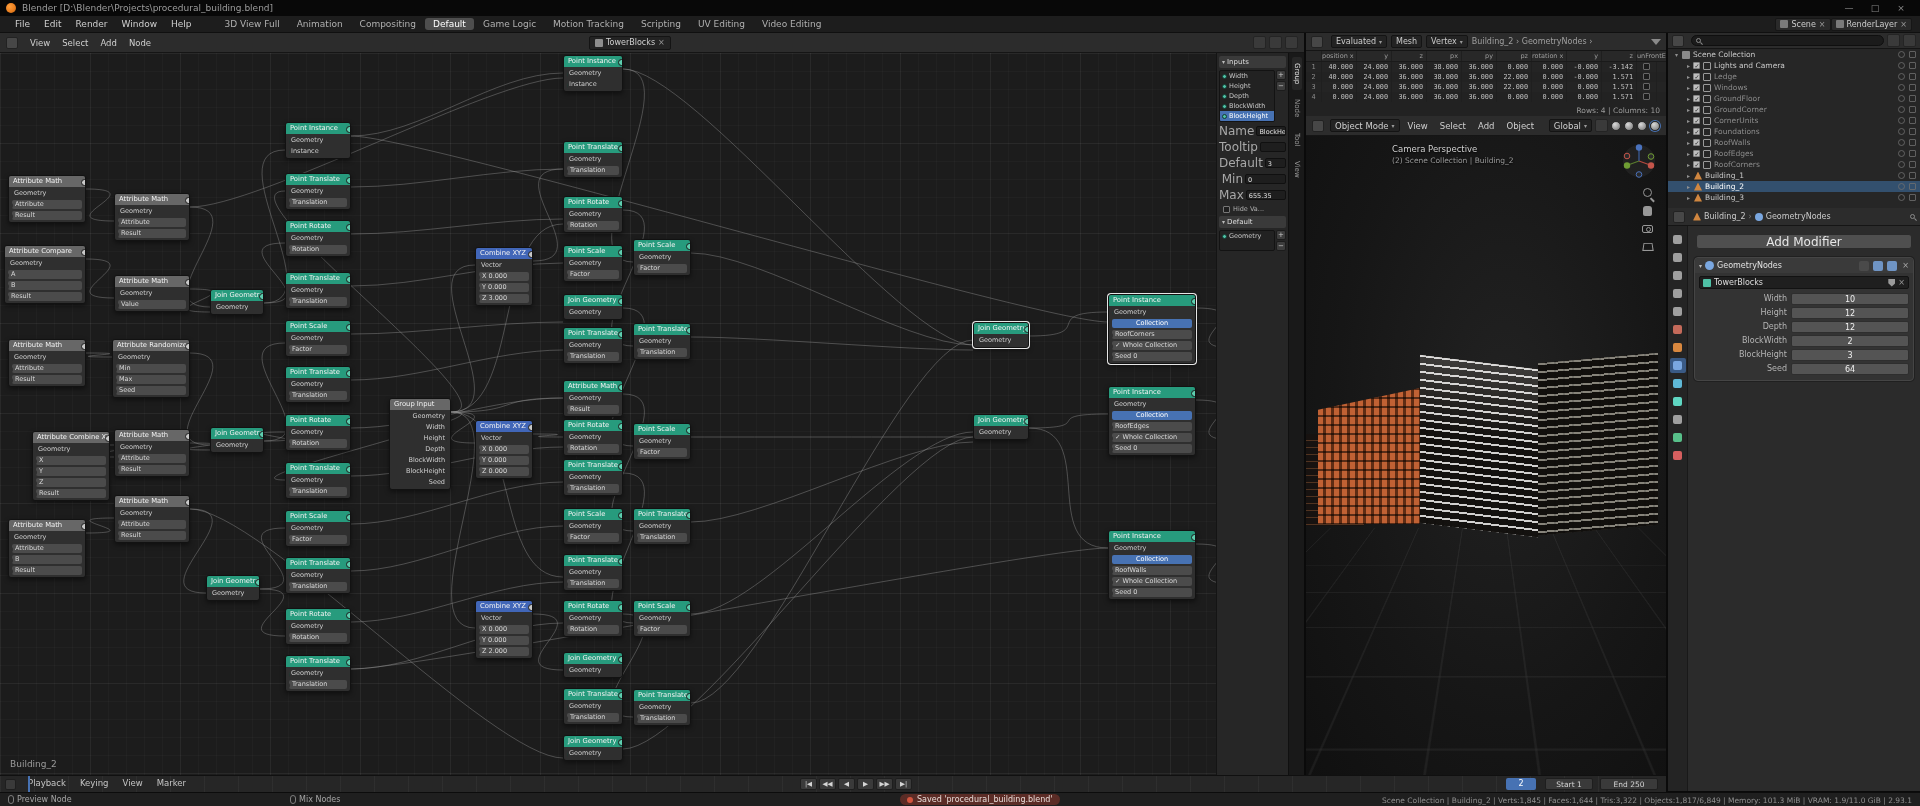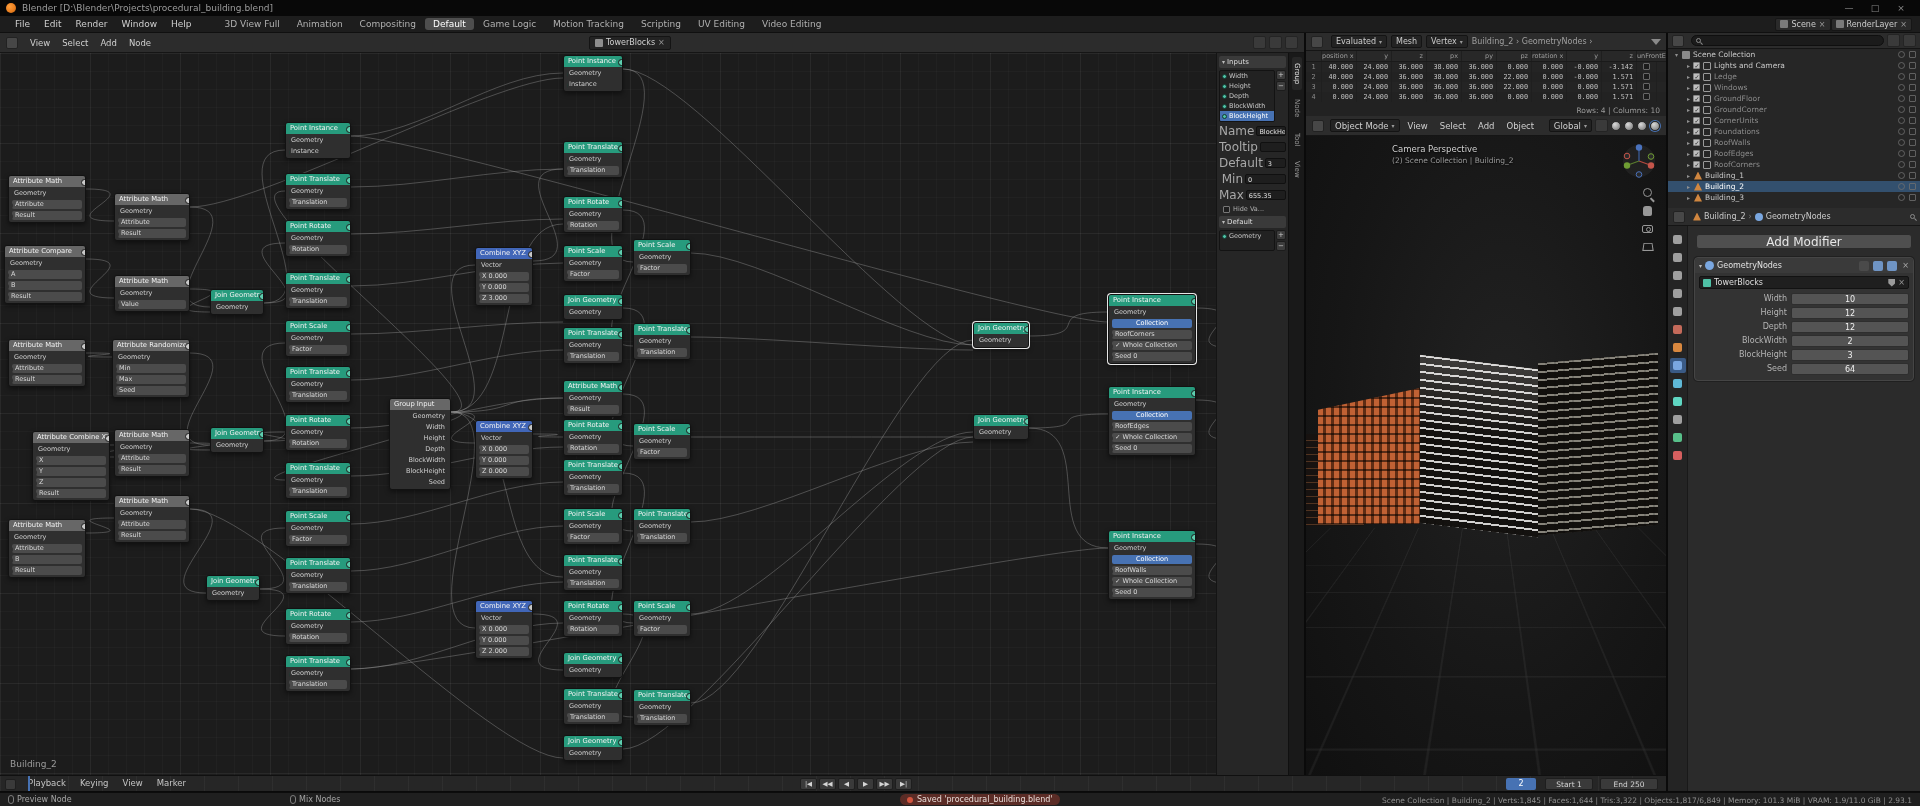--- a/index.html
+++ b/index.html
@@ -169,21 +169,21 @@
 .grouprow{display:flex;align-items:center;gap:3px;height:13px;margin:3px 4px;background:#1f1f1f;border:1px solid #121212;border-radius:2px;padding:0 3px;font-size:8px;color:#ddd}
 .grouprow .gi{width:8px;height:8px;background:#4fc1a6;border-radius:1px;flex:none}
 .grouprow .name{flex:1;white-space:nowrap;overflow:hidden}
 .grouprow .shield{width:7px;height:8px;background:#9a9a9a;clip-path:polygon(0 0,100% 0,100% 60%,50% 100%,0 60%);flex:none}
 .grouprow .x{color:#999}
 .prow{display:flex;align-items:center;height:13px;margin:1px 4px;gap:4px;font-size:8px}
 .prow label{flex:0 0 88px;text-align:right;color:#b5b5b5;white-space:nowrap;overflow:hidden}
 .pval{flex:1;height:12px;line-height:11px;background:#545454;border:1px solid #2e2e2e;border-radius:2px;text-align:center;color:#f0f0f0}
 
 
-.timeline{position:absolute;left:0;top:775px;width:1666px;height:16px;background:#262626;border-top:1px solid #101010;background-image:repeating-linear-gradient(90deg,rgba(255,255,255,.04) 0 1px,transparent 1px 34px);font-size:8.5px;color:#c5c5c5}
+.timeline{position:absolute;left:0;top:775px;width:1666px;height:32px;background:#262626;border-top:1px solid #101010;background-image:repeating-linear-gradient(90deg,rgba(255,255,255,.04) 0 1px,transparent 1px 34px);font-size:8.5px;color:#c5c5c5}
 #tl-menus{position:absolute;left:22px;top:2px;display:flex;gap:2px}
 .tl-m{padding:0 6px}
 .tl-icon{position:absolute;left:5px;top:3px;width:11px;height:11px;border-radius:2px;background:#3a3a3a;border:1px solid #1e1e1e}
 #tl-transport{position:absolute;left:800px;top:2px;display:flex;gap:2px}
 .tbtn{min-width:17px;height:12px;line-height:11px;background:#3a3a3a;border:1px solid #1e1e1e;border-radius:2px;text-align:center;font-size:6.5px;color:#d5d5d5;padding:0 2px}
 .playhead{position:absolute;left:28px;top:0;width:2px;height:100%;background:#4772b3}
 .fcur{position:absolute;left:1506px;top:2px;width:30px;height:12px;line-height:12px;background:#4772b3;border-radius:2px;text-align:center;color:#fff;font-size:8px}
 .fbox{position:absolute;top:2px;height:12px;line-height:11px;background:#3a3a3a;border:1px solid #1e1e1e;border-radius:2px;text-align:center;color:#d5d5d5;font-size:7.5px;padding:0 4px}
 #f-start{left:1545px;width:48px}
 #f-end{left:1600px;width:58px}

